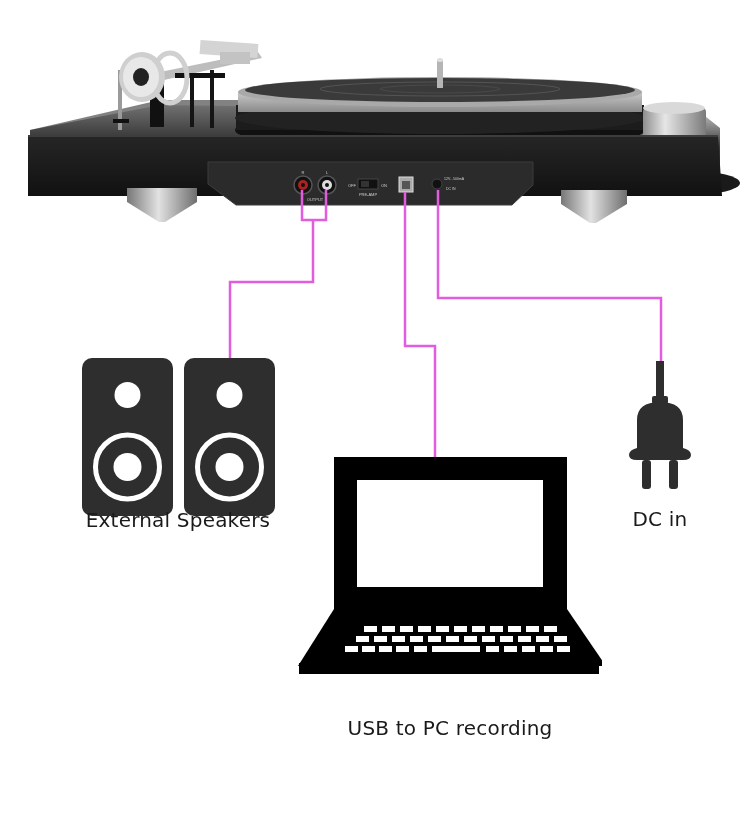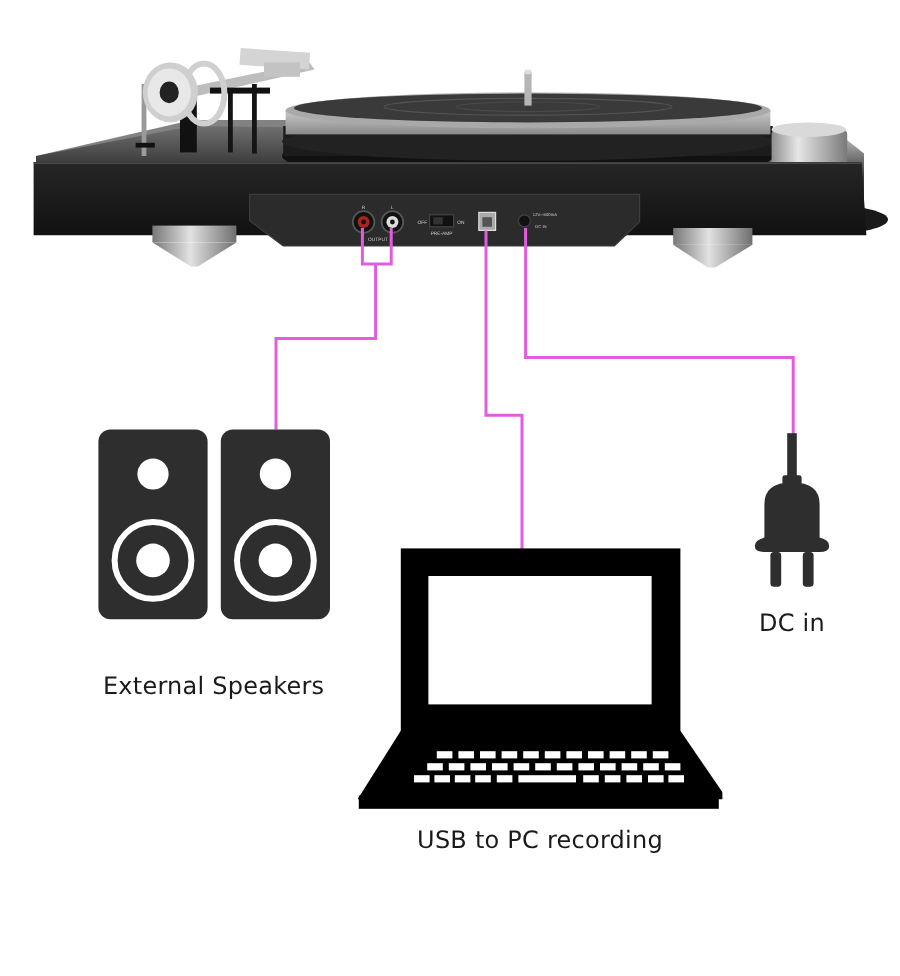--- a/index.html
+++ b/index.html
@@ -134,21 +134,21 @@
       <circle cx="47.5" cy="110" r="14" fill="#fff"></circle>
     </g>
     <g>
       <rect x="104" y="1" width="91" height="158" rx="10" fill="#2e2e2e"></rect>
       <circle cx="149.5" cy="38" r="13" fill="#fff"></circle>
       <circle cx="149.5" cy="110" r="32" fill="none" stroke="#fff" stroke-width="5"></circle>
       <circle cx="149.5" cy="110" r="14" fill="#fff"></circle>
     </g>
   </svg>
 </div>
-<div class="label" style="left:78px;top:559px;width:200px;">External Speakers</div>
+<div class="label" style="left:78px;top:508px;width:200px;">External Speakers</div>
 
 <div class="abs" style="left:298px;top:456px;width:304px;height:218px;">
   <svg width="304" height="218" viewBox="0 0 304 218">
 
     <rect x="36" y="1" width="233" height="153" fill="#000"></rect>
     <rect x="59" y="24" width="186" height="107" fill="#fff"></rect>
 
     <polygon points="36,161 269,161 308,218 0,218" fill="#000" transform="translate(0,-8)"></polygon>
     <rect x="3" y="214" width="298" height="4" fill="#fff"></rect>
     <rect x="3" y="215" width="298" height="3" fill="#fff"></rect>
@@ -189,21 +189,21 @@
       <rect x="134" y="190" width="48" height="6"></rect>
       <rect x="188" y="190" width="13" height="6"></rect>
         <rect x="206" y="190" width="13" height="6"></rect>
       <rect x="224" y="190" width="13" height="6"></rect>
         <rect x="242" y="190" width="13" height="6"></rect>
       <rect x="259" y="190" width="13" height="6"></rect>
     </g>
   </svg>
 </div>
 <div class="abs" style="left:299px;top:663px;width:300px;height:11px;background:#000;"></div>
-<div class="label" style="left:298px;top:688px;width:304px;">USB to PC recording</div>
+<div class="label" style="left:298px;top:716px;width:304px;">USB to PC recording</div>
 
 <div class="abs" style="left:625px;top:360px;width:70px;height:132px;">
   <svg width="70" height="132" viewBox="0 0 70 132">
     <rect x="31" y="1" width="8" height="36" fill="#2e2e2e"></rect>
     <rect x="27" y="36" width="16" height="8" rx="2" fill="#2e2e2e"></rect>
     <path d="M12,60 Q12,42 35,42 Q58,42 58,60 L58,88 Q66,90 66,95 Q66,100 58,100 L12,100 Q4,100 4,95 Q4,90 12,88 Z" fill="#2e2e2e"></path>
     <rect x="17" y="100" width="9" height="29" rx="3" fill="#2e2e2e"></rect>
     <rect x="44" y="100" width="9" height="29" rx="3" fill="#2e2e2e"></rect>
   </svg>
 </div>

